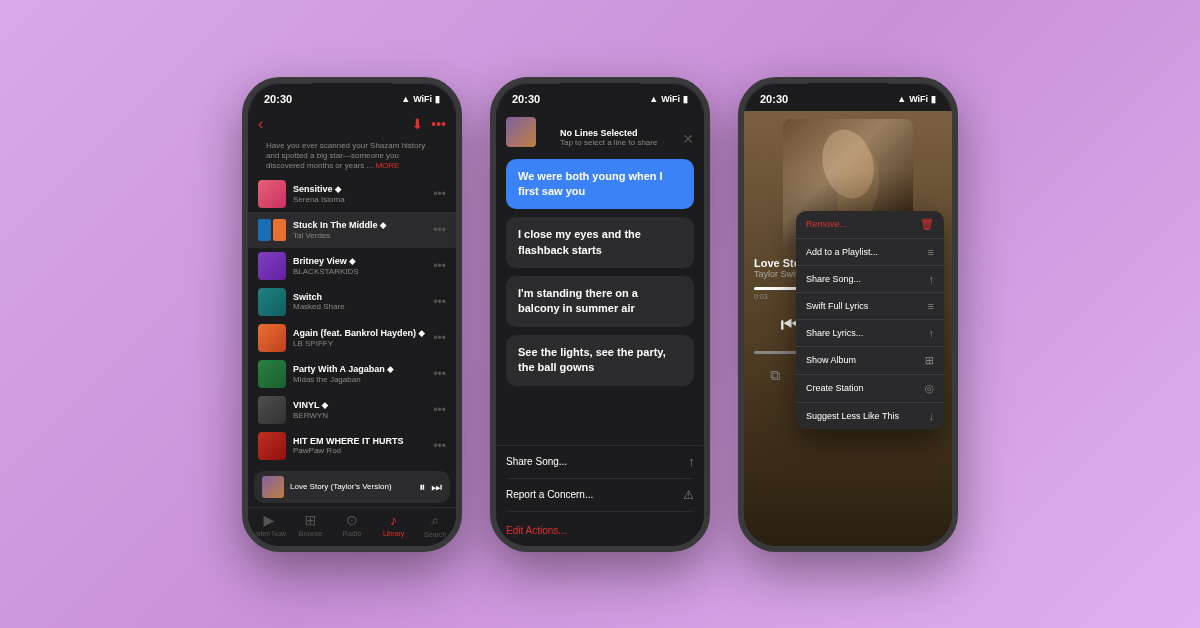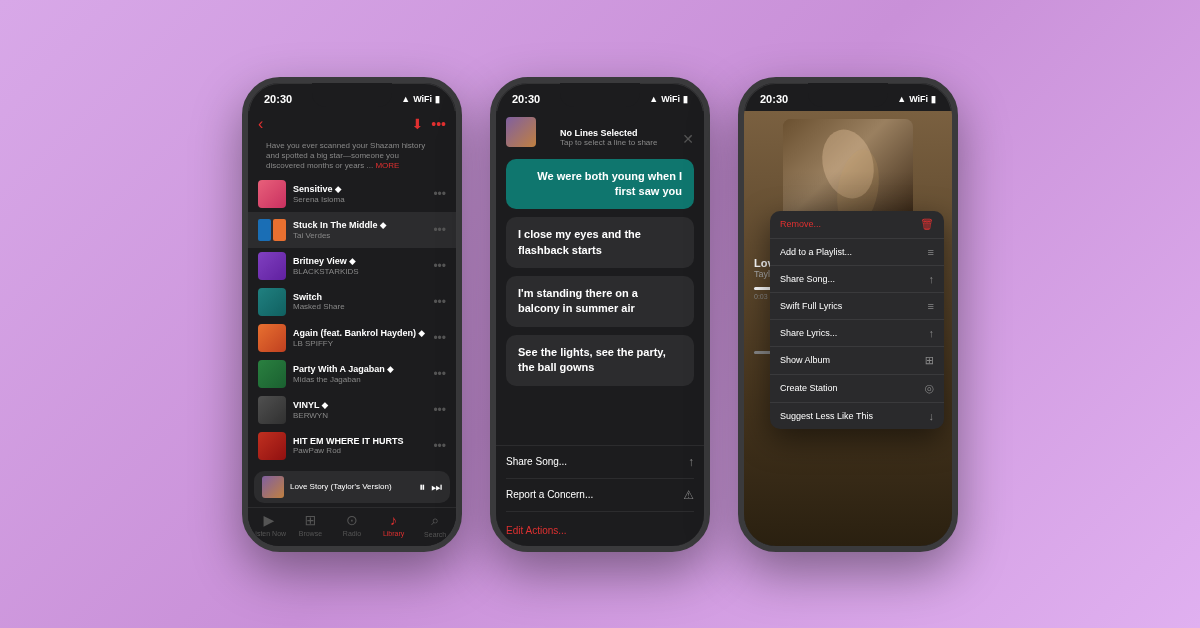--- a/index.html
+++ b/index.html
@@ -189,22 +189,21 @@
 
     .lyrics-cards { flex: 1; padding: 6px 10px; display: flex; flex-direction: column; gap: 8px; overflow: hidden; }
 
     .lyric-card {
       background: #2c2c2e;
       border-radius: 10px;
       padding: 10px 12px;
     }
 
     .lyric-card.selected {
-      background: #0f766e;
-      text-align: right;
+      background: #3b82f6;
     }
 
     .lyric-text {
       font-size: 11px;
       font-weight: 600;
       color: white;
       line-height: 1.4;
     }
 
     .lyrics-actions { padding: 0 10px; border-top: 1px solid #2c2c2e; }
@@ -247,21 +246,21 @@
       position: absolute;
       inset: 0;
       background: linear-gradient(to bottom, transparent 40%, rgba(0,0,0,0.3) 100%);
     }
 
     
     .context-menu {
       position: absolute;
       top: 100px;
       right: 8px;
-      width: 174px;
+      width: 148px;
       background: #2a2a2c;
       border-radius: 10px;
       overflow: hidden;
       z-index: 50;
       box-shadow: 0 10px 30px rgba(0,0,0,0.5);
     }
 
     .ctx-item {
       display: flex;
       align-items: center;

